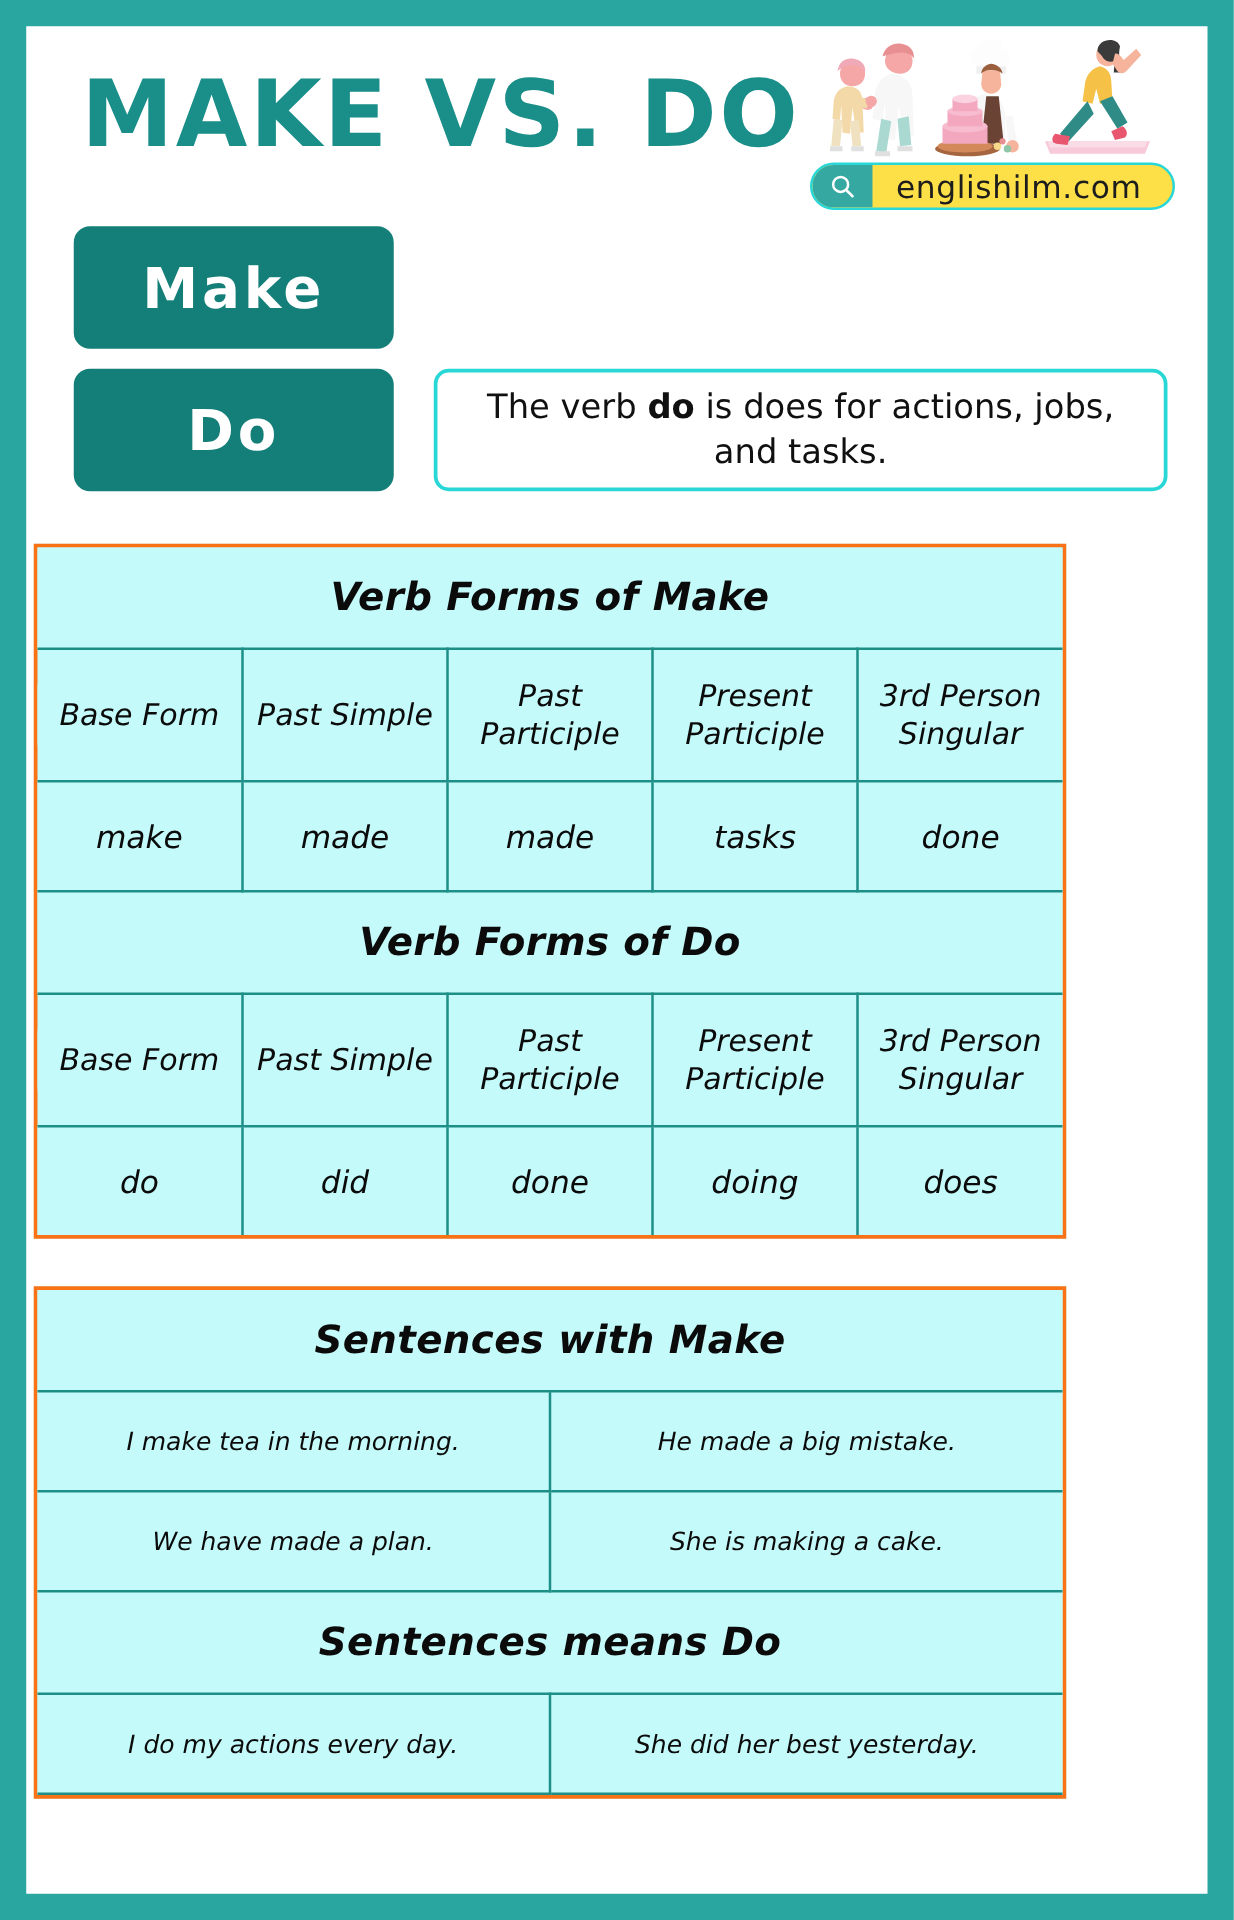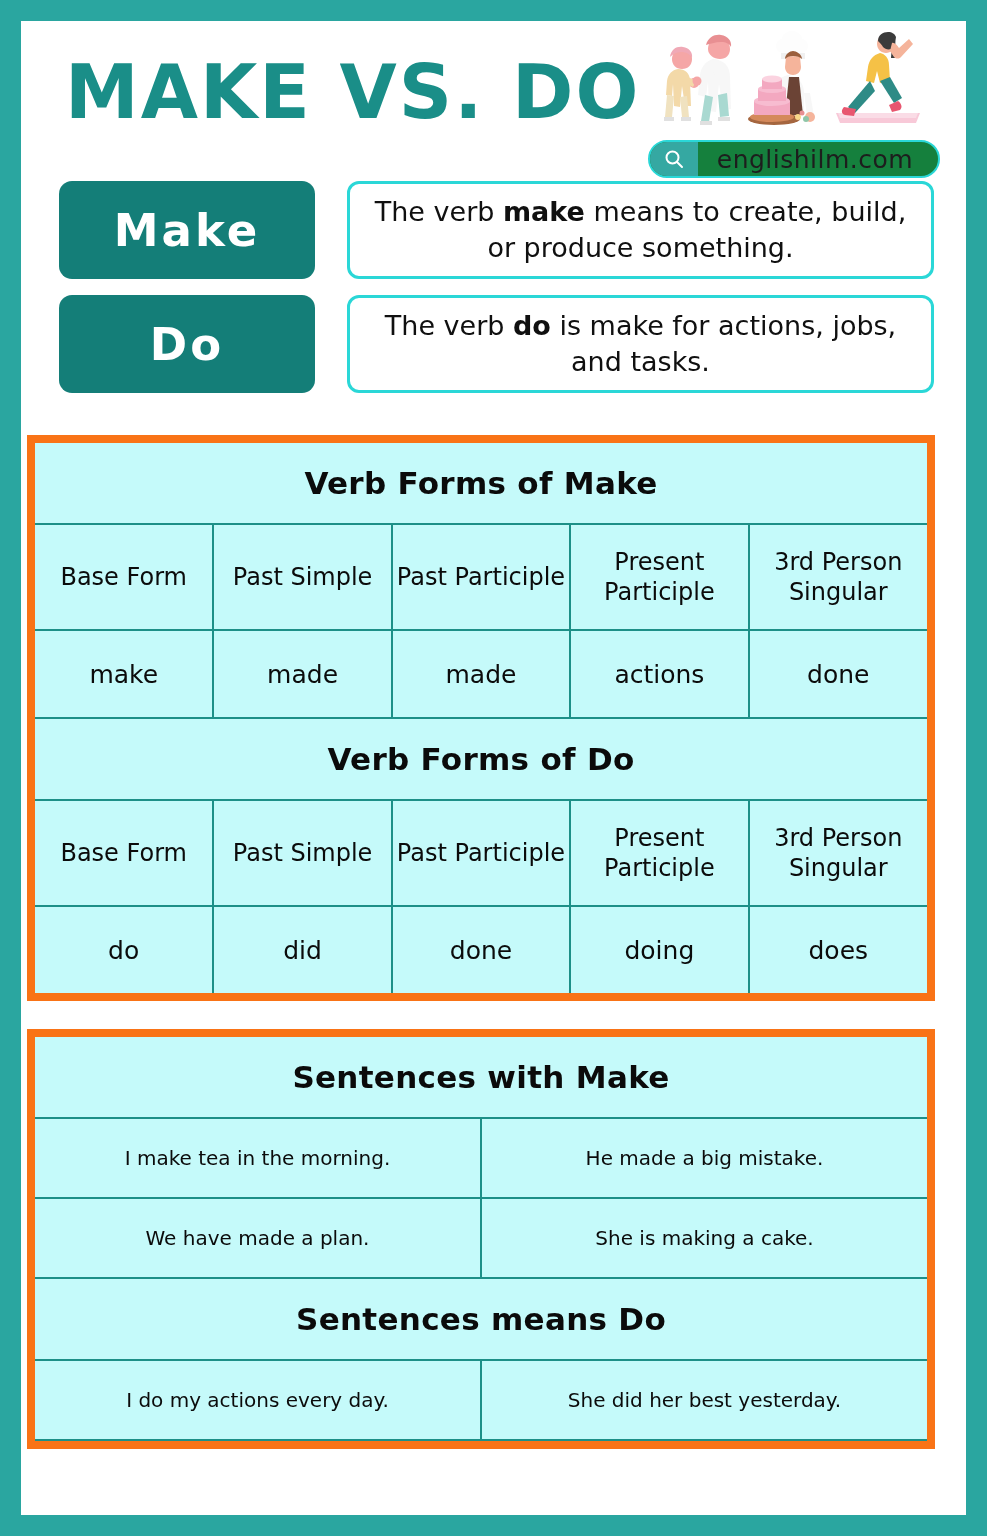--- a/index.html
+++ b/index.html
@@ -58,26 +58,26 @@
     justify-content: flex-start;
     gap: 10px;
     padding-left: 8px;
     box-sizing: border-box;
   }
   .illo { position: relative; }
 
   .searchpill {
     position: absolute;
     left: 0;
-    bottom: 3px;
+    bottom: 13px;
     width: 292px;
     height: 38px;
     border: 2px solid #2ad7d7;
     border-radius: 19px;
-    background: #15803d;
+    background: #fde047;
     display: flex;
     align-items: center;
     overflow: hidden;
     box-sizing: border-box;
   }
   .searchpill .cap {
     width: 48px;
     height: 100%;
     background: #35a8a2;
     display: flex;
@@ -139,24 +139,25 @@
     font-size: 27px;
     line-height: 1.32;
     color: #101010;
   }
   .defbox b { font-weight: bold; }
 
   
   .tblwrap {
     position: absolute;
     left: 6px;
-    width: 908px;
-    border: 8px solid #f97316;
+    width: 826px;
+    border: 3px solid #f97316;
     box-sizing: border-box;
     background: #c5fafa;
+    font-style: italic;
   }
   #verbs-block { top: 414px; }
   #sentences-block { top: 1008px; }
 
   .tbl {
     width: 100%;
     border-collapse: collapse;
     table-layout: fixed;
   }
   .tbl td, .tbl th {
@@ -293,32 +294,27 @@
         </span>
         <span class="domain">englishilm.com</span>
       </div>
     </div>
   </div>
 
   <div class="defs">
 
     <div class="defrow">
       <div class="badge">Make</div>
-      <div class="defbox">
-        <span>
-          <span>The verb </span><b>make</b><span> means to create, build, or produce something.</span>
-        </span>
-      </div>
     </div>
 
     <div class="defrow">
       <div class="badge">Do</div>
       <div class="defbox">
         <span>
-          <span>The verb </span><b>do</b><span> is make for actions, jobs, and tasks.</span>
+          <span>The verb </span><b>do</b><span> is does for actions, jobs, and tasks.</span>
         </span>
       </div>
     </div>
   </div>
 
   <div class="tblwrap" id="verbs-block">
     <table class="tbl">
       <tbody>
           <tr class="edge-top">
         <td class="section-title" colspan="5">Verb Forms of Make</td>
@@ -327,21 +323,21 @@
         <td class="hdr c1">Base Form</td>
         <td class="hdr c2">Past Simple</td>
         <td class="hdr c3">Past Participle</td>
         <td class="hdr c4">Present Participle</td>
         <td class="hdr c5">3rd Person Singular</td>
       </tr>
       <tr>
         <td class="val">make</td>
         <td class="val">made</td>
         <td class="val">made</td>
-        <td class="val">actions</td>
+        <td class="val">tasks</td>
         <td class="val">done</td>
       </tr>
       <tr>
         <td class="section-title" colspan="5">Verb Forms of Do</td>
       </tr>
       <tr>
         <td class="hdr c1">Base Form</td>
         <td class="hdr c2">Past Simple</td>
         <td class="hdr c3">Past Participle</td>
         <td class="hdr c4">Present Participle</td>

